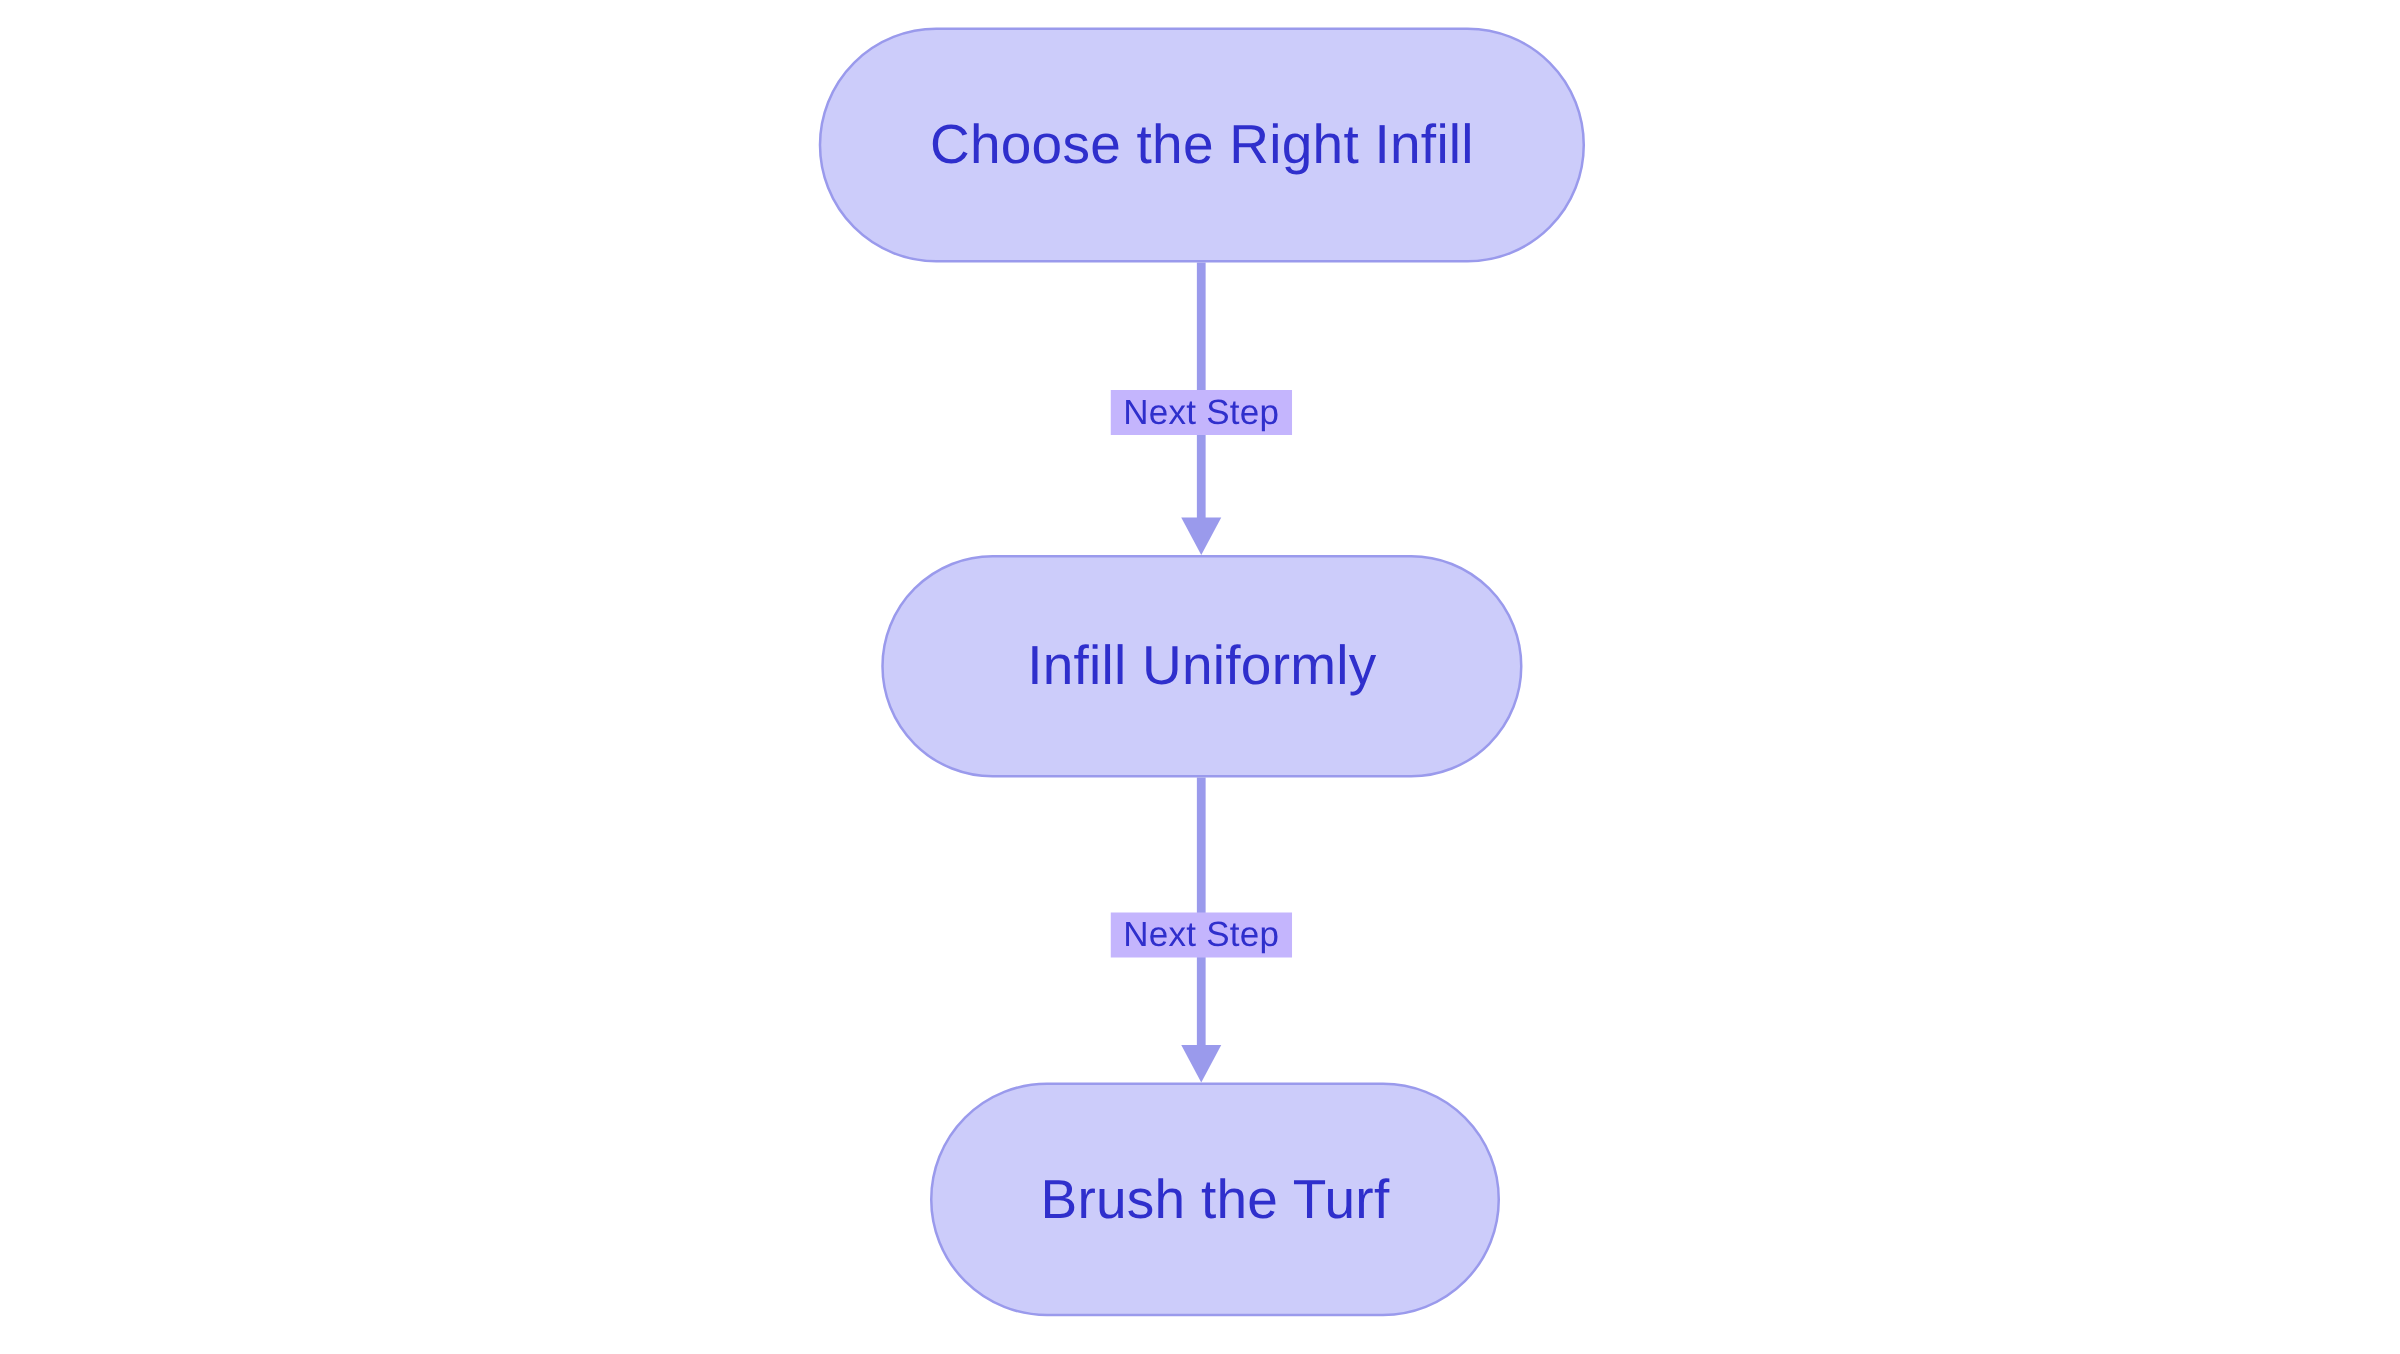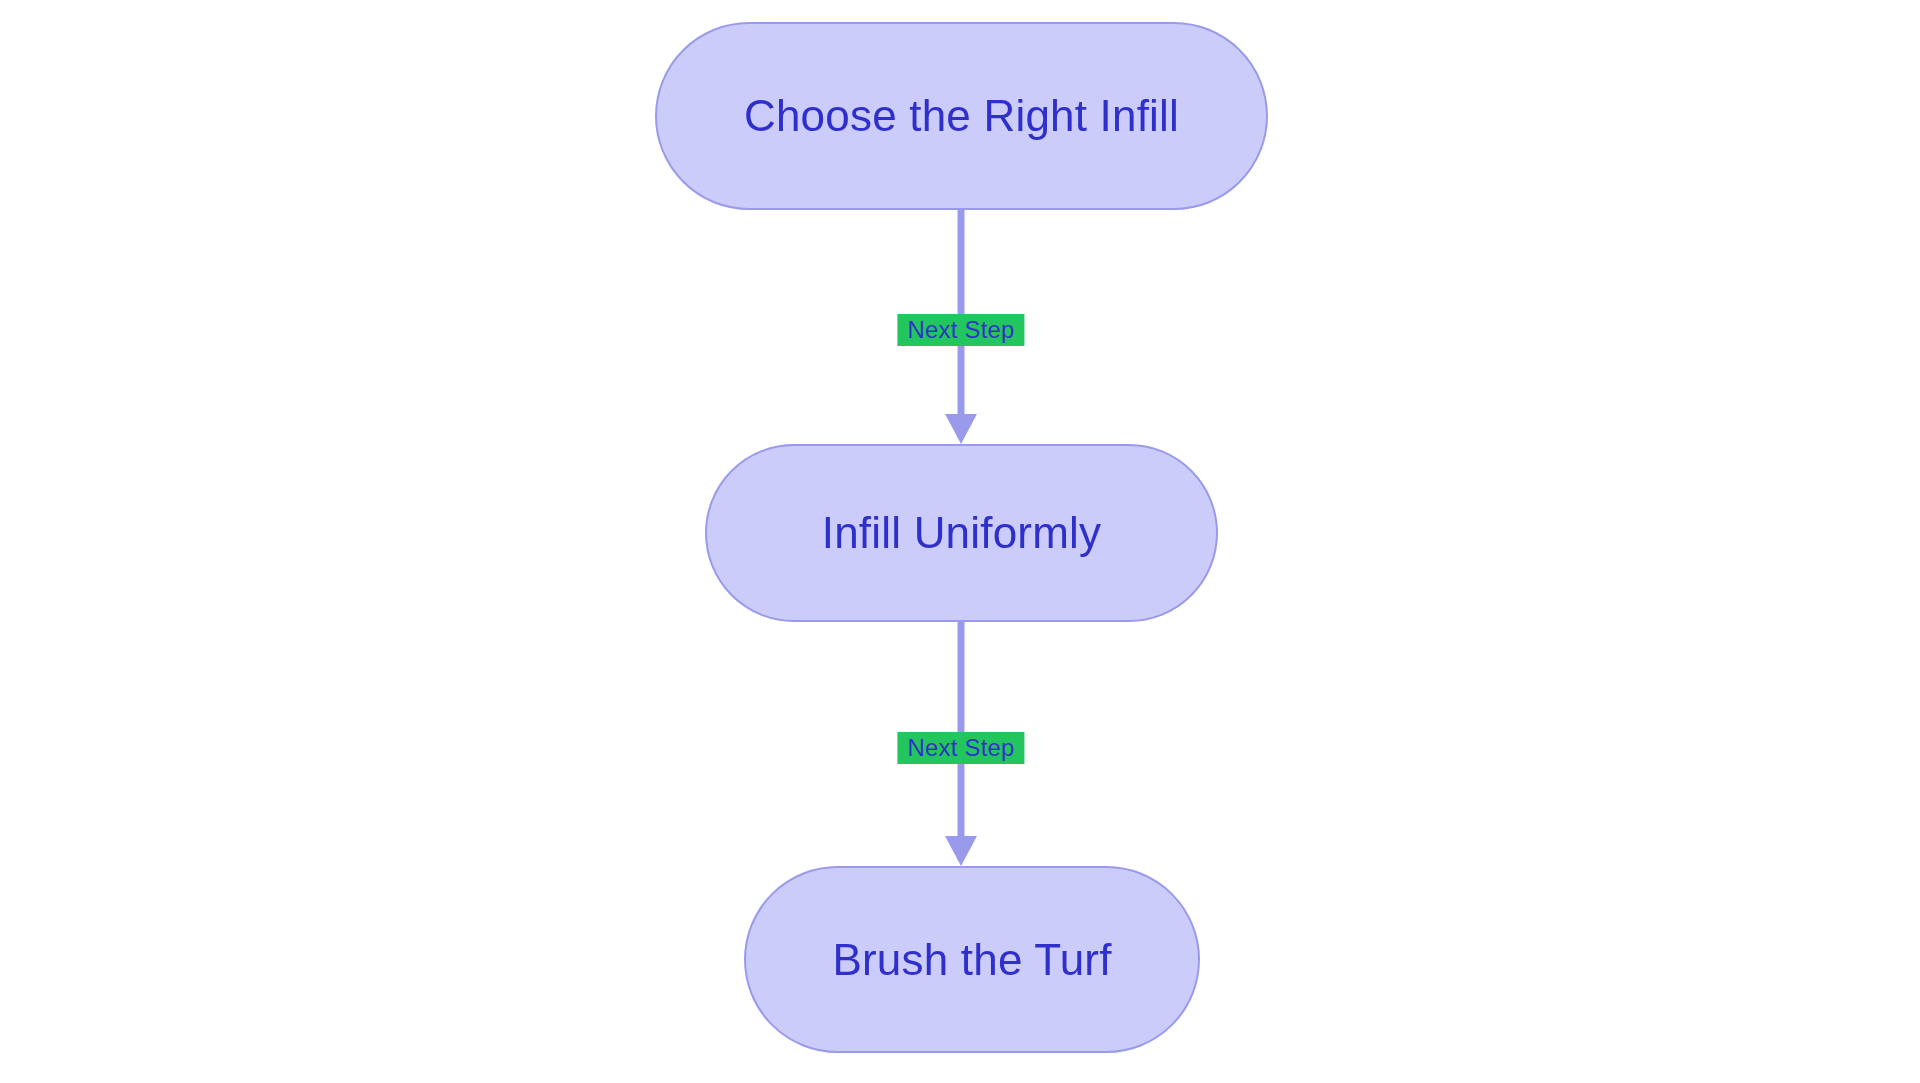--- a/index.html
+++ b/index.html
@@ -74,24 +74,24 @@
     z-index: 1;
     pointer-events: none;
     overflow: visible;
   }
 
   .edge-label {
     position: absolute;
     transform: translate(-50%, -50%);
     color: #2f2fcc;
     font-family: "Liberation Sans", sans-serif;
-    font-size: 24px;
+    font-size: 28px;
     font-weight: 400;
     white-space: nowrap;
-    background: #22c55e;
+    background: #c4b5fd;
     padding: 2px 10px;
     z-index: 3;
     letter-spacing: 0.2px;
   }
 
   #edge-label-1 { left: 961px; top: 330px; }
   #edge-label-2 { left: 961px; top: 748px; }
 </style>
 </head>
 <body>

